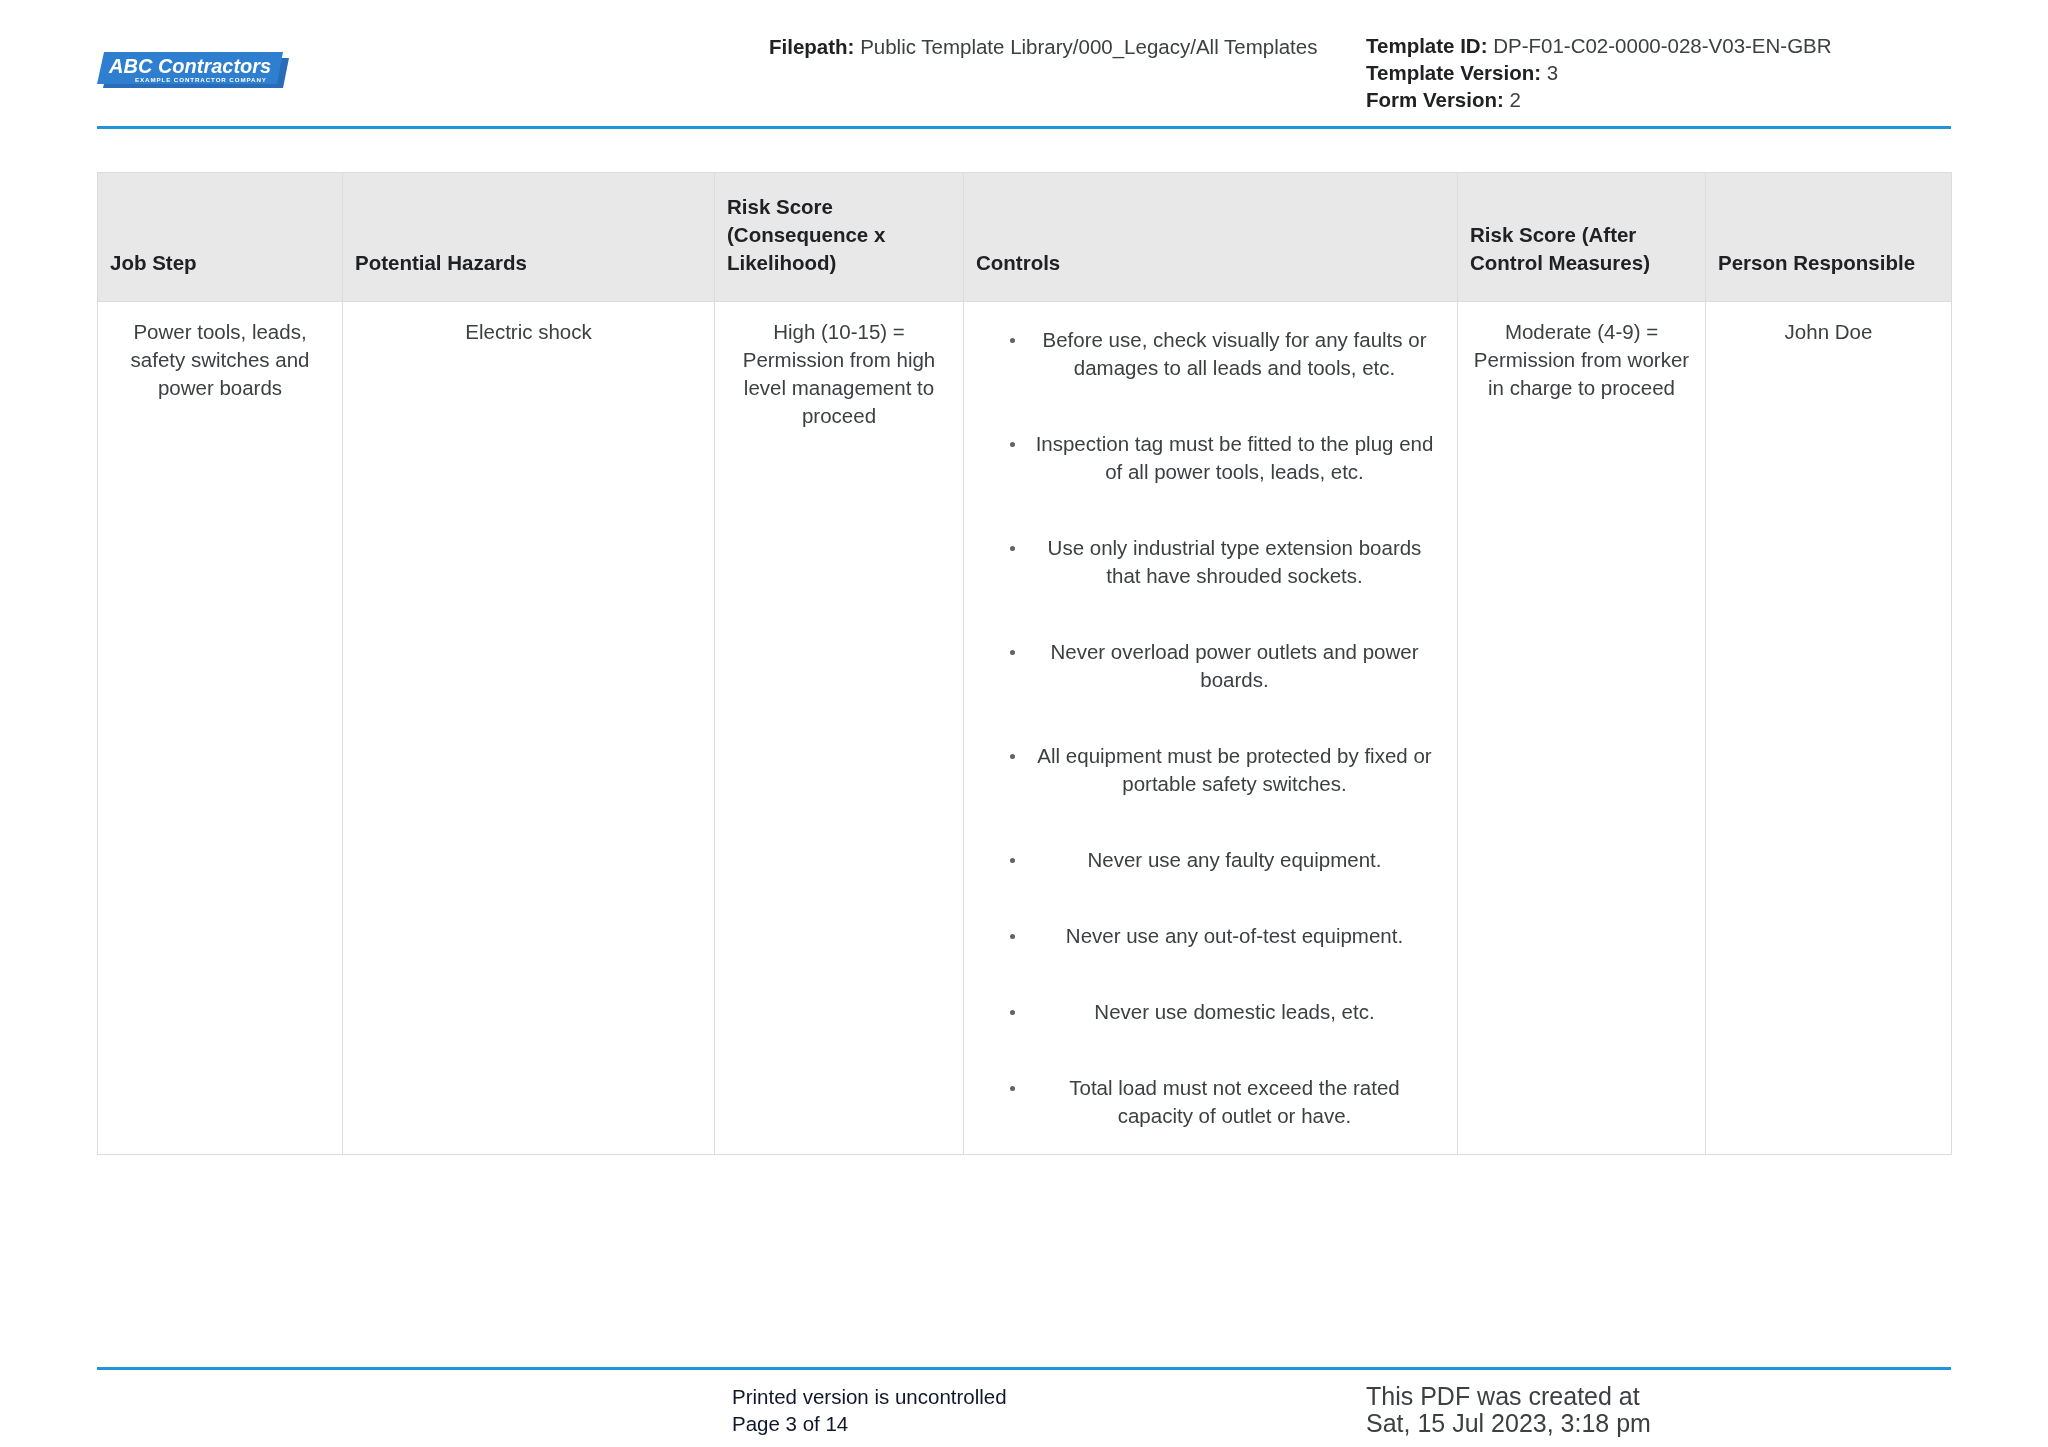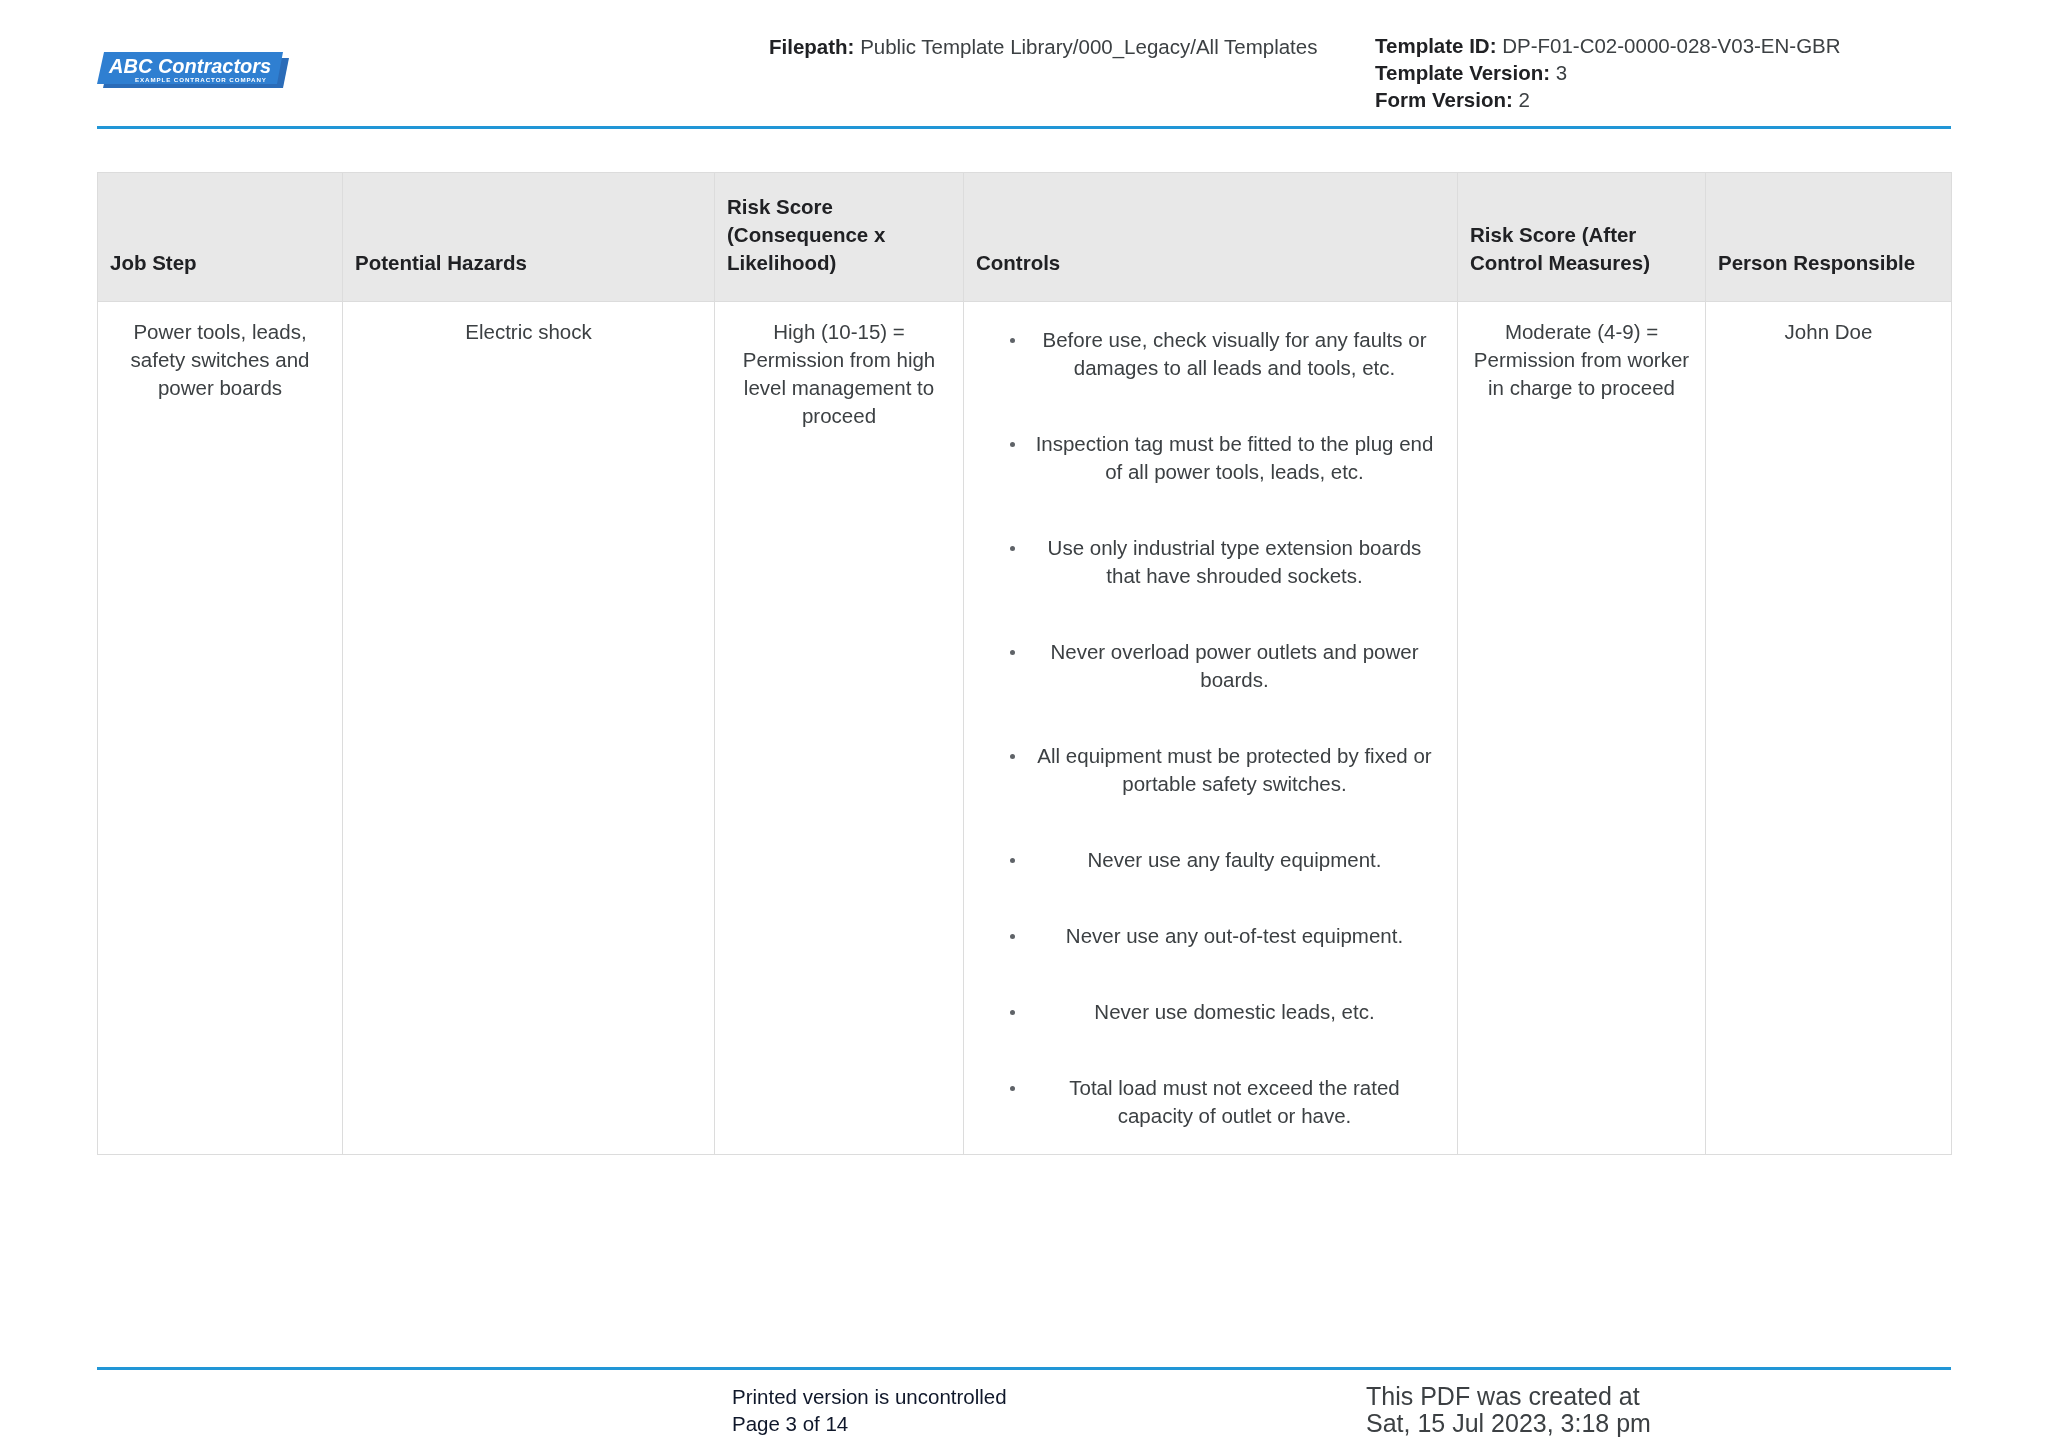--- a/index.html
+++ b/index.html
@@ -49,21 +49,20 @@
     margin-left: 33px;
   }
   .hdr-right {
     position: absolute;
     left: 1366px;
     top: 33px;
     font-size: 20.5px;
     line-height: 25.6px;
     color: #3c4043;
     white-space: nowrap;
-    margin-left: 9px;
   }
   .hdr-right .line { display: block; margin-bottom: 1.5px; }
   .lbl { font-weight: bold; color: #202124; }
 
   .header-rule {
     position: absolute;
     left: 97px;
     top: 126px;
     width: 1854px;
     height: 0;

